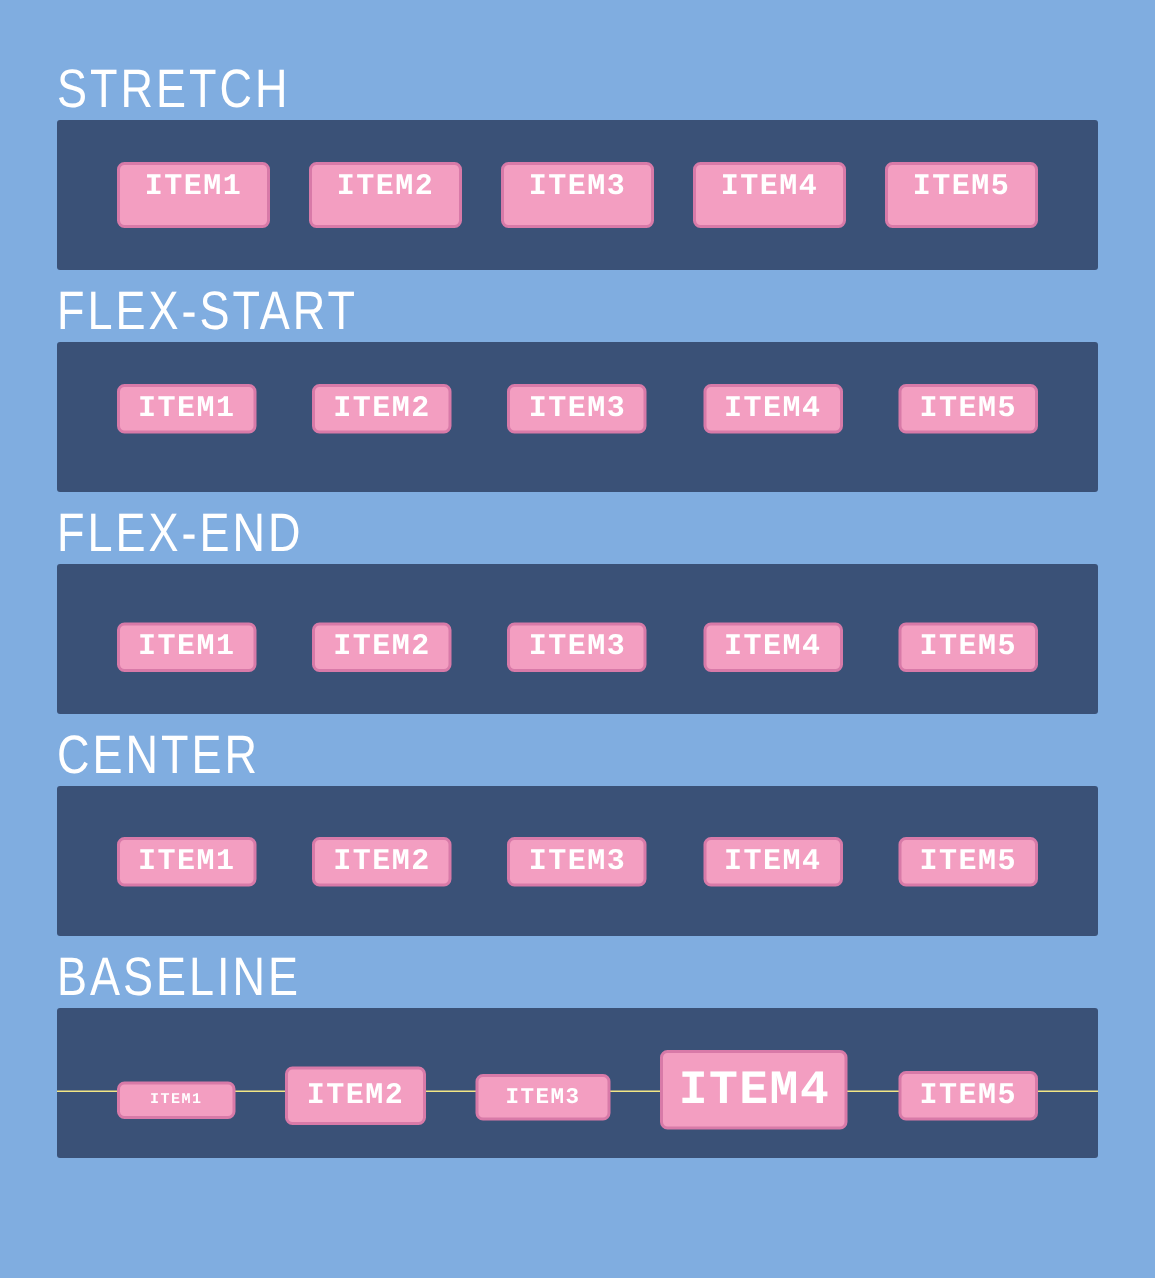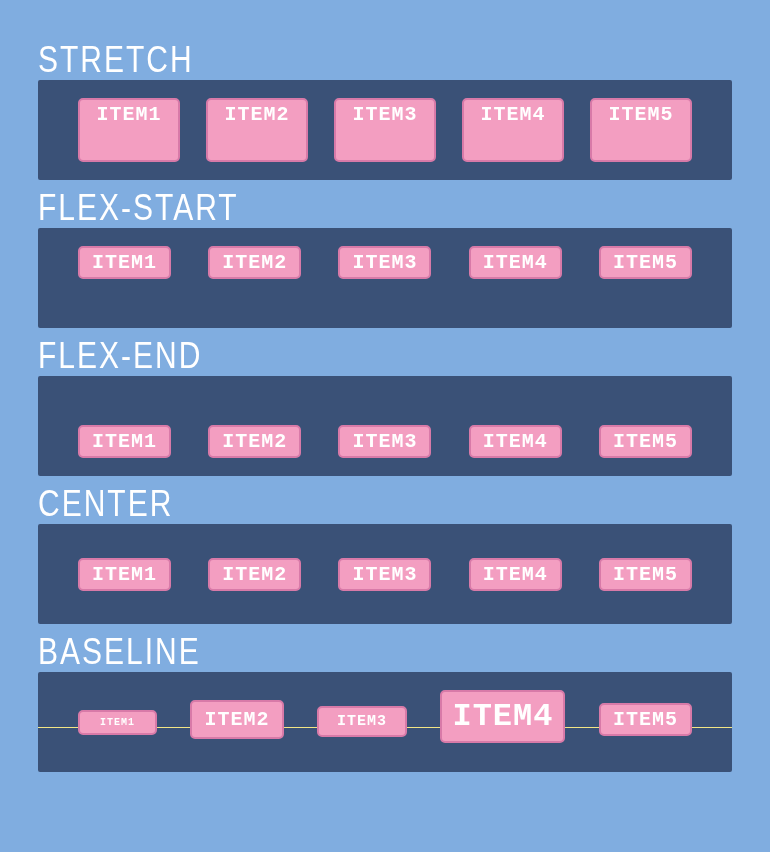--- a/index.html
+++ b/index.html
@@ -21,21 +21,21 @@
     text-transform: uppercase;
     margin-bottom: 6px;
     font-family: "Comic Sans MS", cursive, sans-serif;
     transform: scaleY(1.2);
     transform-origin: top left;
   }
   .container {
     background: #3a5177;
     height: 100px;
     display: flex;
-    padding: 18px 40px;
+    padding: 28px 40px;
     border-radius: 2px;
     position: relative;
   }
   .container.stretch { align-items: stretch; justify-content: space-between; }
   .container.flex-start { align-items: flex-start; justify-content: space-between; }
   .container.flex-end { align-items: flex-end; justify-content: space-between; }
   .container.center { align-items: center; justify-content: space-between; }
   .container.baseline { align-items: baseline; justify-content: space-between; }
 
   .item {

